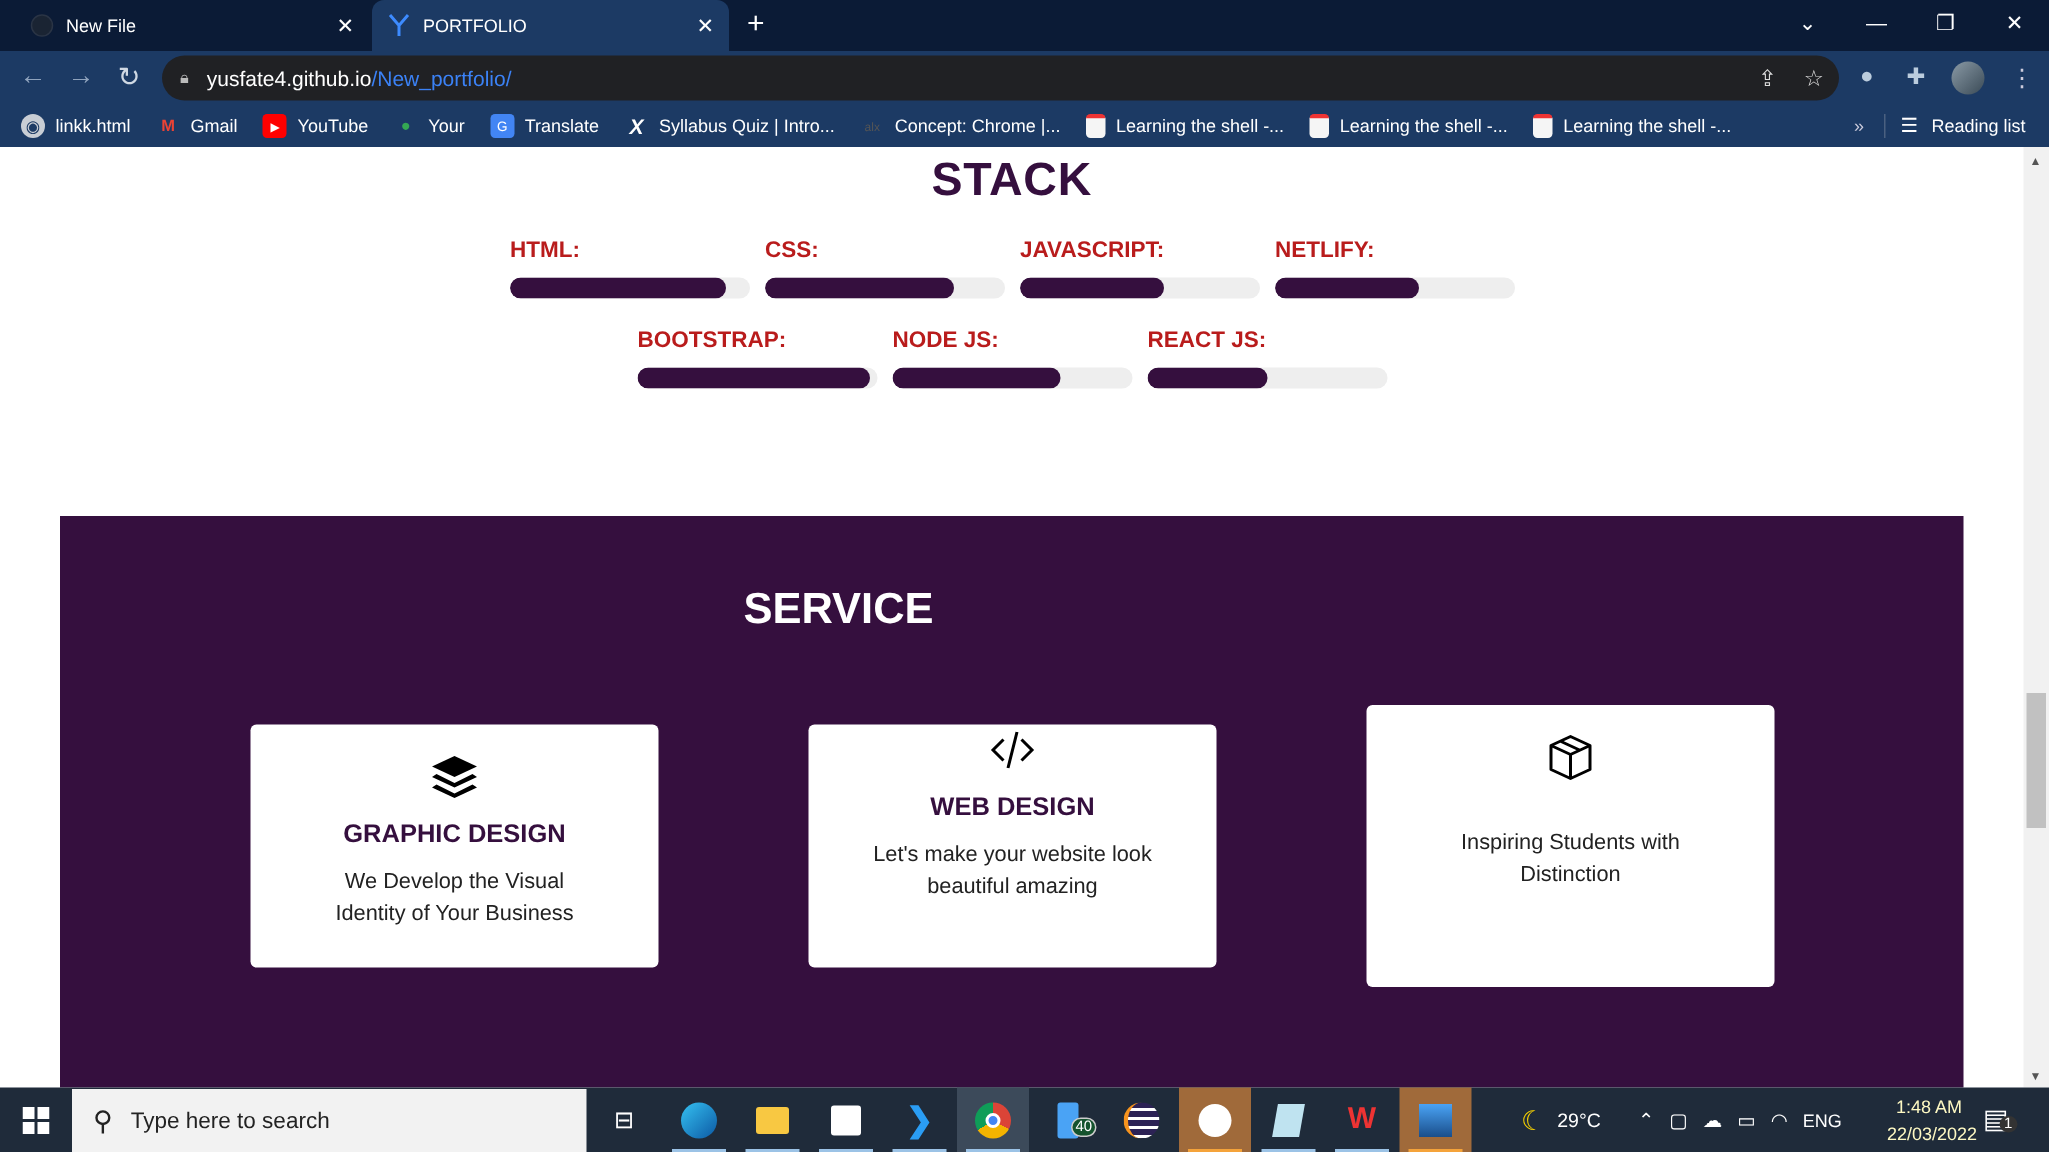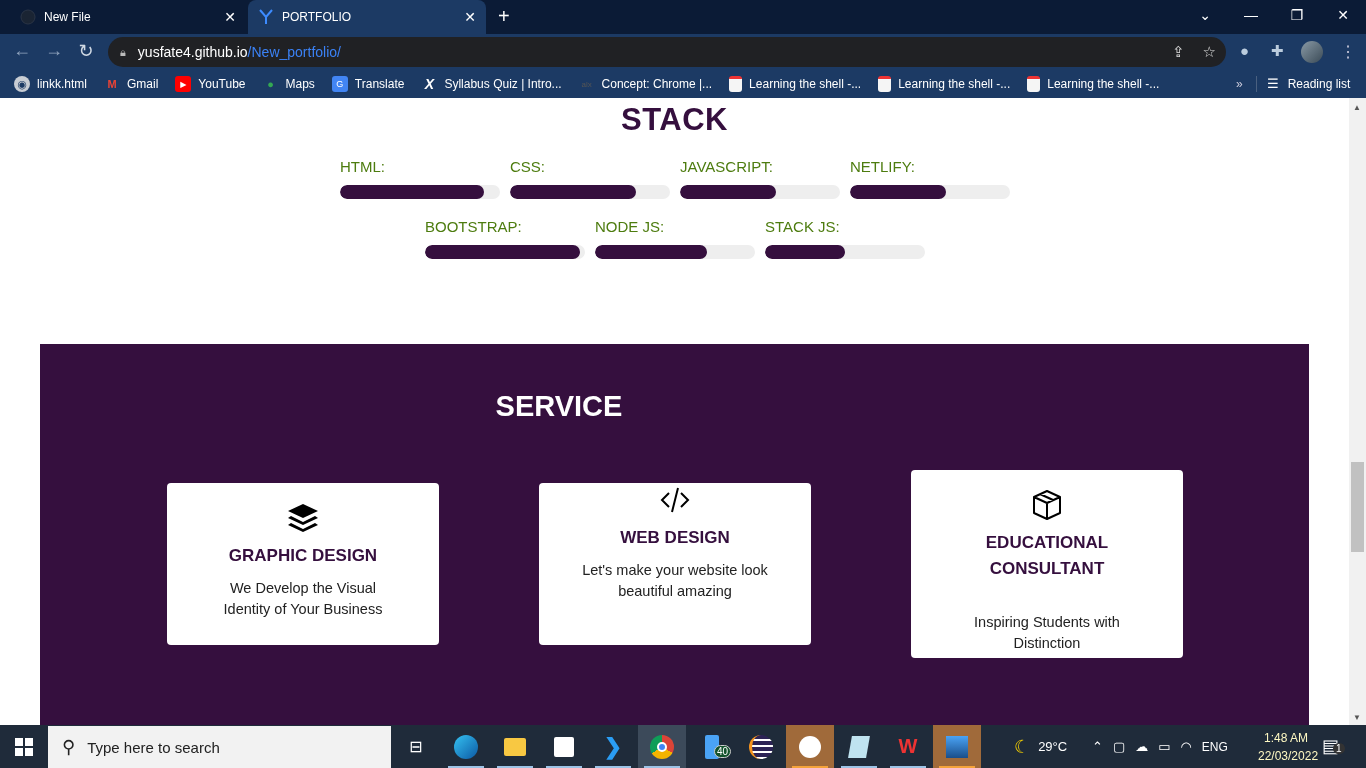--- a/index.html
+++ b/index.html
@@ -28,21 +28,21 @@
 .bm-sep{position:absolute;left:1256px;top:6px;width:1px;height:16px;background:#4a6080;}
 .reading{position:absolute;left:1267px;top:6px;display:flex;align-items:center;color:#fff;font-size:12px;}
 .reading .ic{margin-right:9px;font-size:13px;}
 .viewport{position:absolute;left:0;top:98px;width:1349px;height:627px;background:#fff;overflow:hidden;}
 .scrollbar{position:absolute;left:1349px;top:98px;width:17px;height:627px;background:#f1f1f1;}
 .sb-up{position:absolute;top:5px;left:4px;font-size:8px;color:#555;}
 .sb-down{position:absolute;bottom:3px;left:4px;font-size:8px;color:#555;}
 .sb-thumb{position:absolute;left:2px;top:364px;width:13px;height:90px;background:#c1c1c1;}
 .stack-title{position:absolute;left:0;width:1349px;top:4px;text-align:center;font-size:31px;font-weight:bold;color:#350f3e;letter-spacing:0.5px;}
 .skill{position:absolute;width:160px;}
-.skill .lbl{font-size:15px;color:#4d7c0f;height:20px;}
+.skill .lbl{font-size:15px;color:#b91c1c;height:20px;font-weight:bold;}
 .skill .track{margin-top:7px;width:160px;height:14px;background:#eeeeee;border-radius:7px;overflow:hidden;}
 .skill .fill{height:14px;background:#350f3e;border-radius:7px;}
 .service{position:absolute;left:40px;top:246px;width:1269px;height:400px;background:#350f3e;}
 .svc-title{position:absolute;left:0;width:1038px;top:46px;text-align:center;color:#fff;font-size:29px;font-weight:bold;}
 .card{position:absolute;background:#fff;border-radius:4px;width:272px;text-align:center;}
 .card .icon{margin:0 auto;width:34px;height:34px;display:flex;align-items:center;justify-content:center;}
 .card h3{color:#350f3e;font-size:17px;font-weight:bold;line-height:26px;}
 .card p{color:#222;font-size:14.5px;line-height:21px;margin-top:9px;}
 .taskbar{position:absolute;left:0;top:725px;width:1366px;height:43px;background:#1f2b3a;}
 .start{position:absolute;left:0;top:0;width:48px;height:43px;display:flex;align-items:center;justify-content:center;}
@@ -111,21 +111,21 @@
   <div class="bm">
       <span class="ic" style="color:#ea4335;font-weight:bold;">M</span>
       <span>Gmail</span>
     </div>
   <div class="bm">
       <span class="ic" style="background:#f00;color:#fff;font-size:8px;">▶</span>
       <span>YouTube</span>
     </div>
   <div class="bm">
       <span class="ic" style="color:#34a853;">●</span>
-      <span>Maps</span>
+      <span>Your</span>
     </div>
   <div class="bm">
       <span class="ic" style="background:#4285f4;color:#fff;font-size:9px;">G</span>
       <span>Translate</span>
     </div>
   <div class="bm">
       <span class="ic" style="font-weight:bold;font-style:italic;font-size:14px;">X</span>
       <span>Syllabus Quiz | Intro...</span>
     </div>
   <div class="bm">
@@ -185,21 +185,21 @@
         <div class="fill" style="width: 97%;"></div>
       </div>
   </div>
   <div class="skill" style="left:595px;top:120px;">
     <div class="lbl">NODE JS:</div>
     <div class="track">
         <div class="fill" style="width: 70%;"></div>
       </div>
   </div>
   <div class="skill" style="left:765px;top:120px;">
-    <div class="lbl">STACK JS:</div>
+    <div class="lbl">REACT JS:</div>
     <div class="track">
         <div class="fill" style="width: 50%;"></div>
       </div>
   </div>
 
   <div class="service">
     <div class="svc-title">SERVICE</div>
 
     <div class="card" style="left:127px;top:139px;height:162px;padding-top:18px;">
       <div class="icon">
@@ -222,21 +222,20 @@
       <h3 style="margin-top:8px;">WEB DESIGN</h3>
       <p style="padding:0 30px;">Let's make your website look beautiful amazing</p>
     </div>
 
     <div class="card" style="left:871px;top:126px;height:188px;padding-top:18px;">
       <div class="icon">
         <svg width="32" height="32" viewBox="0 0 32 32">
             <path d="M16 2 L29 8 L29 24 L16 30 L3 24 L3 8 Z M3 8 L16 14 L29 8 M16 14 L16 30 M9 5 L22 11" stroke="#000" stroke-width="2" fill="none" stroke-linejoin="round"></path>
           </svg>
       </div>
-      <h3 style="margin-top:8px;padding:0 60px;">EDUCATIONAL CONSULTANT</h3>
       <p style="padding:0 50px;margin-top:30px;">Inspiring Students with Distinction</p>
     </div>
   </div>
 </div>
 
 <div class="scrollbar">
   <div class="sb-up">▲</div>
   <div class="sb-thumb"></div>
   <div class="sb-down">▼</div>
 </div>

